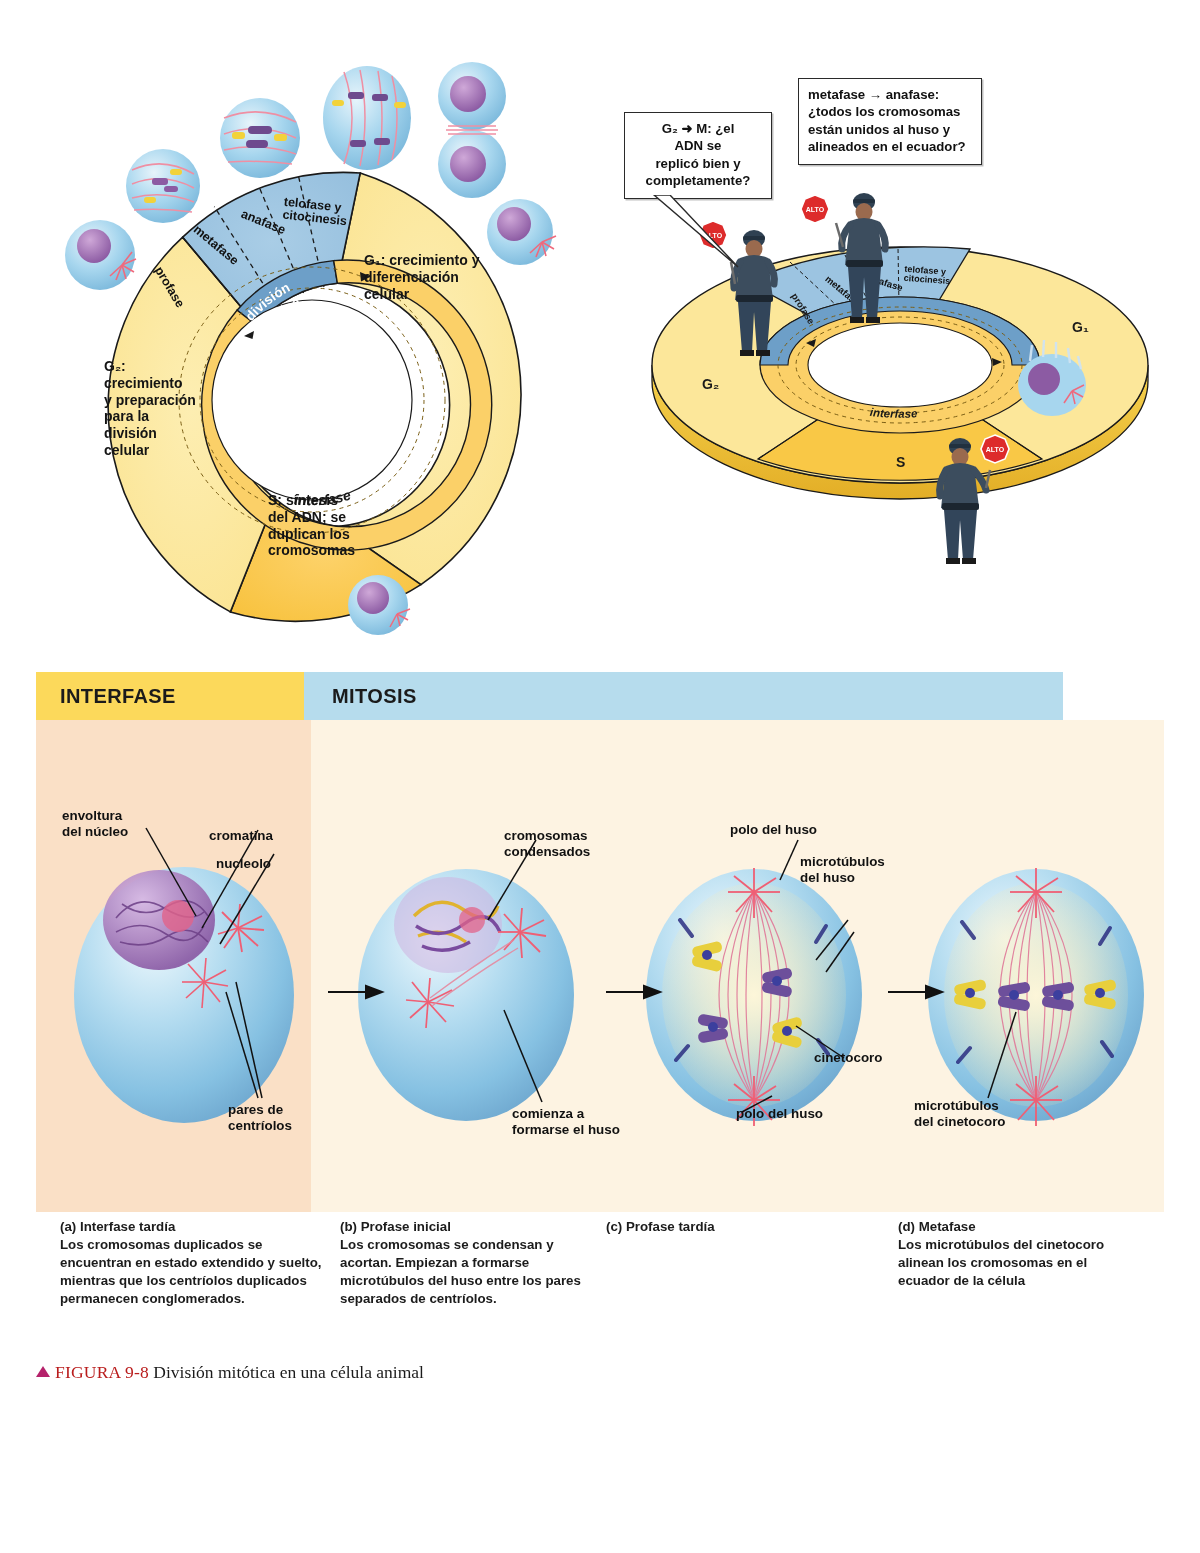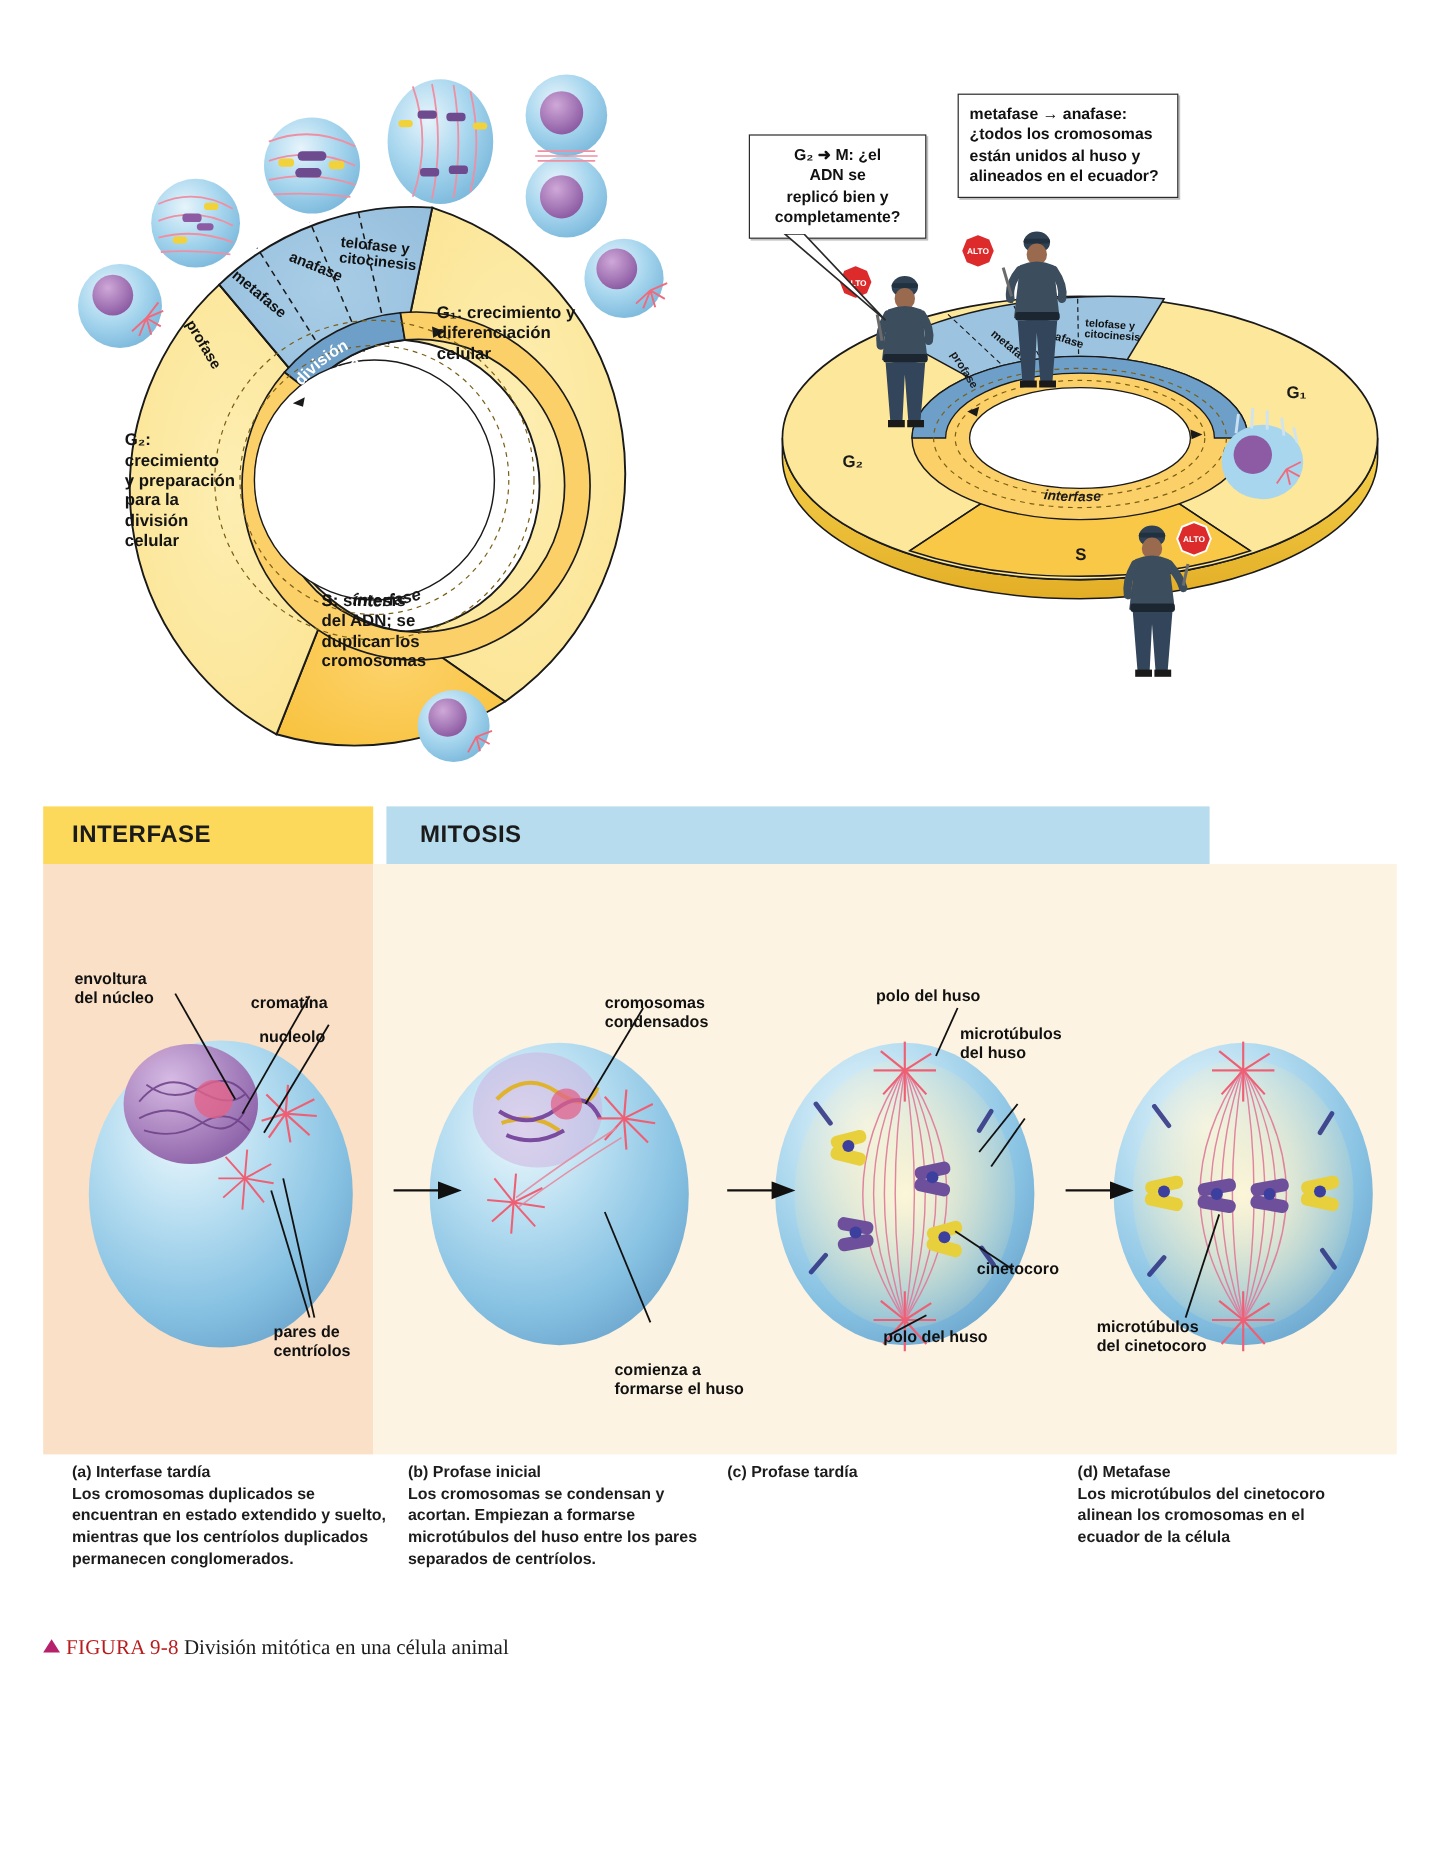--- a/index.html
+++ b/index.html
@@ -52,21 +52,21 @@
   #figure-panel {
     position:absolute; left:36px; top:672px; width:1128px; height:540px;
     border-top:none;
   }
   #band-row { position:absolute; left:0; top:0; width:100%; height:48px; }
   #band-interfase {
     position:absolute; left:0; top:0; width:275px; height:48px;
     background:#fcd95b; display:flex; align-items:center; padding-left:24px;
   }
   #band-mitosis {
-    position:absolute; left:286px; top:0; width:686px; height:48px;
+    position:absolute; left:268px; top:0; width:759px; height:48px;
     background:#b6dced; display:flex; align-items:center; padding-left:28px;
   }
   .band-title { font-size:20px; font-weight:bold; letter-spacing:.4px; color:#1b1b1b; }
 
   #stage-row { position:absolute; left:0; top:48px; width:1128px; height:492px;border-radius:10px; }
   #stage-interfase-bg { position:absolute; left:0; top:0; width:275px; height:492px; background:#fae0c6; }
   #stage-mitosis-bg  { position:absolute; left:275px; top:0; width:853px; height:492px; background:#fdf3e2; }
 
   .cell-label {
     position:absolute; font-size:13.4px; font-weight:bold; color:#111;
@@ -703,21 +703,21 @@
 
     <div class="cell-label" style="left:26px; top:88px;">envoltura
 del núcleo</div>
     <div class="cell-label" style="left:173px; top:108px;">cromatina</div>
     <div class="cell-label" style="left:180px; top:136px;">nucleolo</div>
     <div class="cell-label" style="left:192px; top:382px;">pares de
 centríolos</div>
 
     <div class="cell-label" style="left:468px; top:108px;">cromosomas
 condensados</div>
-    <div class="cell-label" style="left:476px; top:386px;margin-top:28px;">comienza a
+    <div class="cell-label" style="left:476px; top:386px;">comienza a
 formarse el huso</div>
 
     <div class="cell-label" style="left:694px; top:102px;">polo del huso</div>
     <div class="cell-label" style="left:764px; top:134px;">microtúbulos
 del huso</div>
     <div class="cell-label" style="left:778px; top:330px;">cinetocoro</div>
     <div class="cell-label" style="left:700px; top:386px;">polo del huso</div>
     <div class="cell-label" style="left:878px; top:378px;">microtúbulos
 del cinetocoro</div>
   </div>

